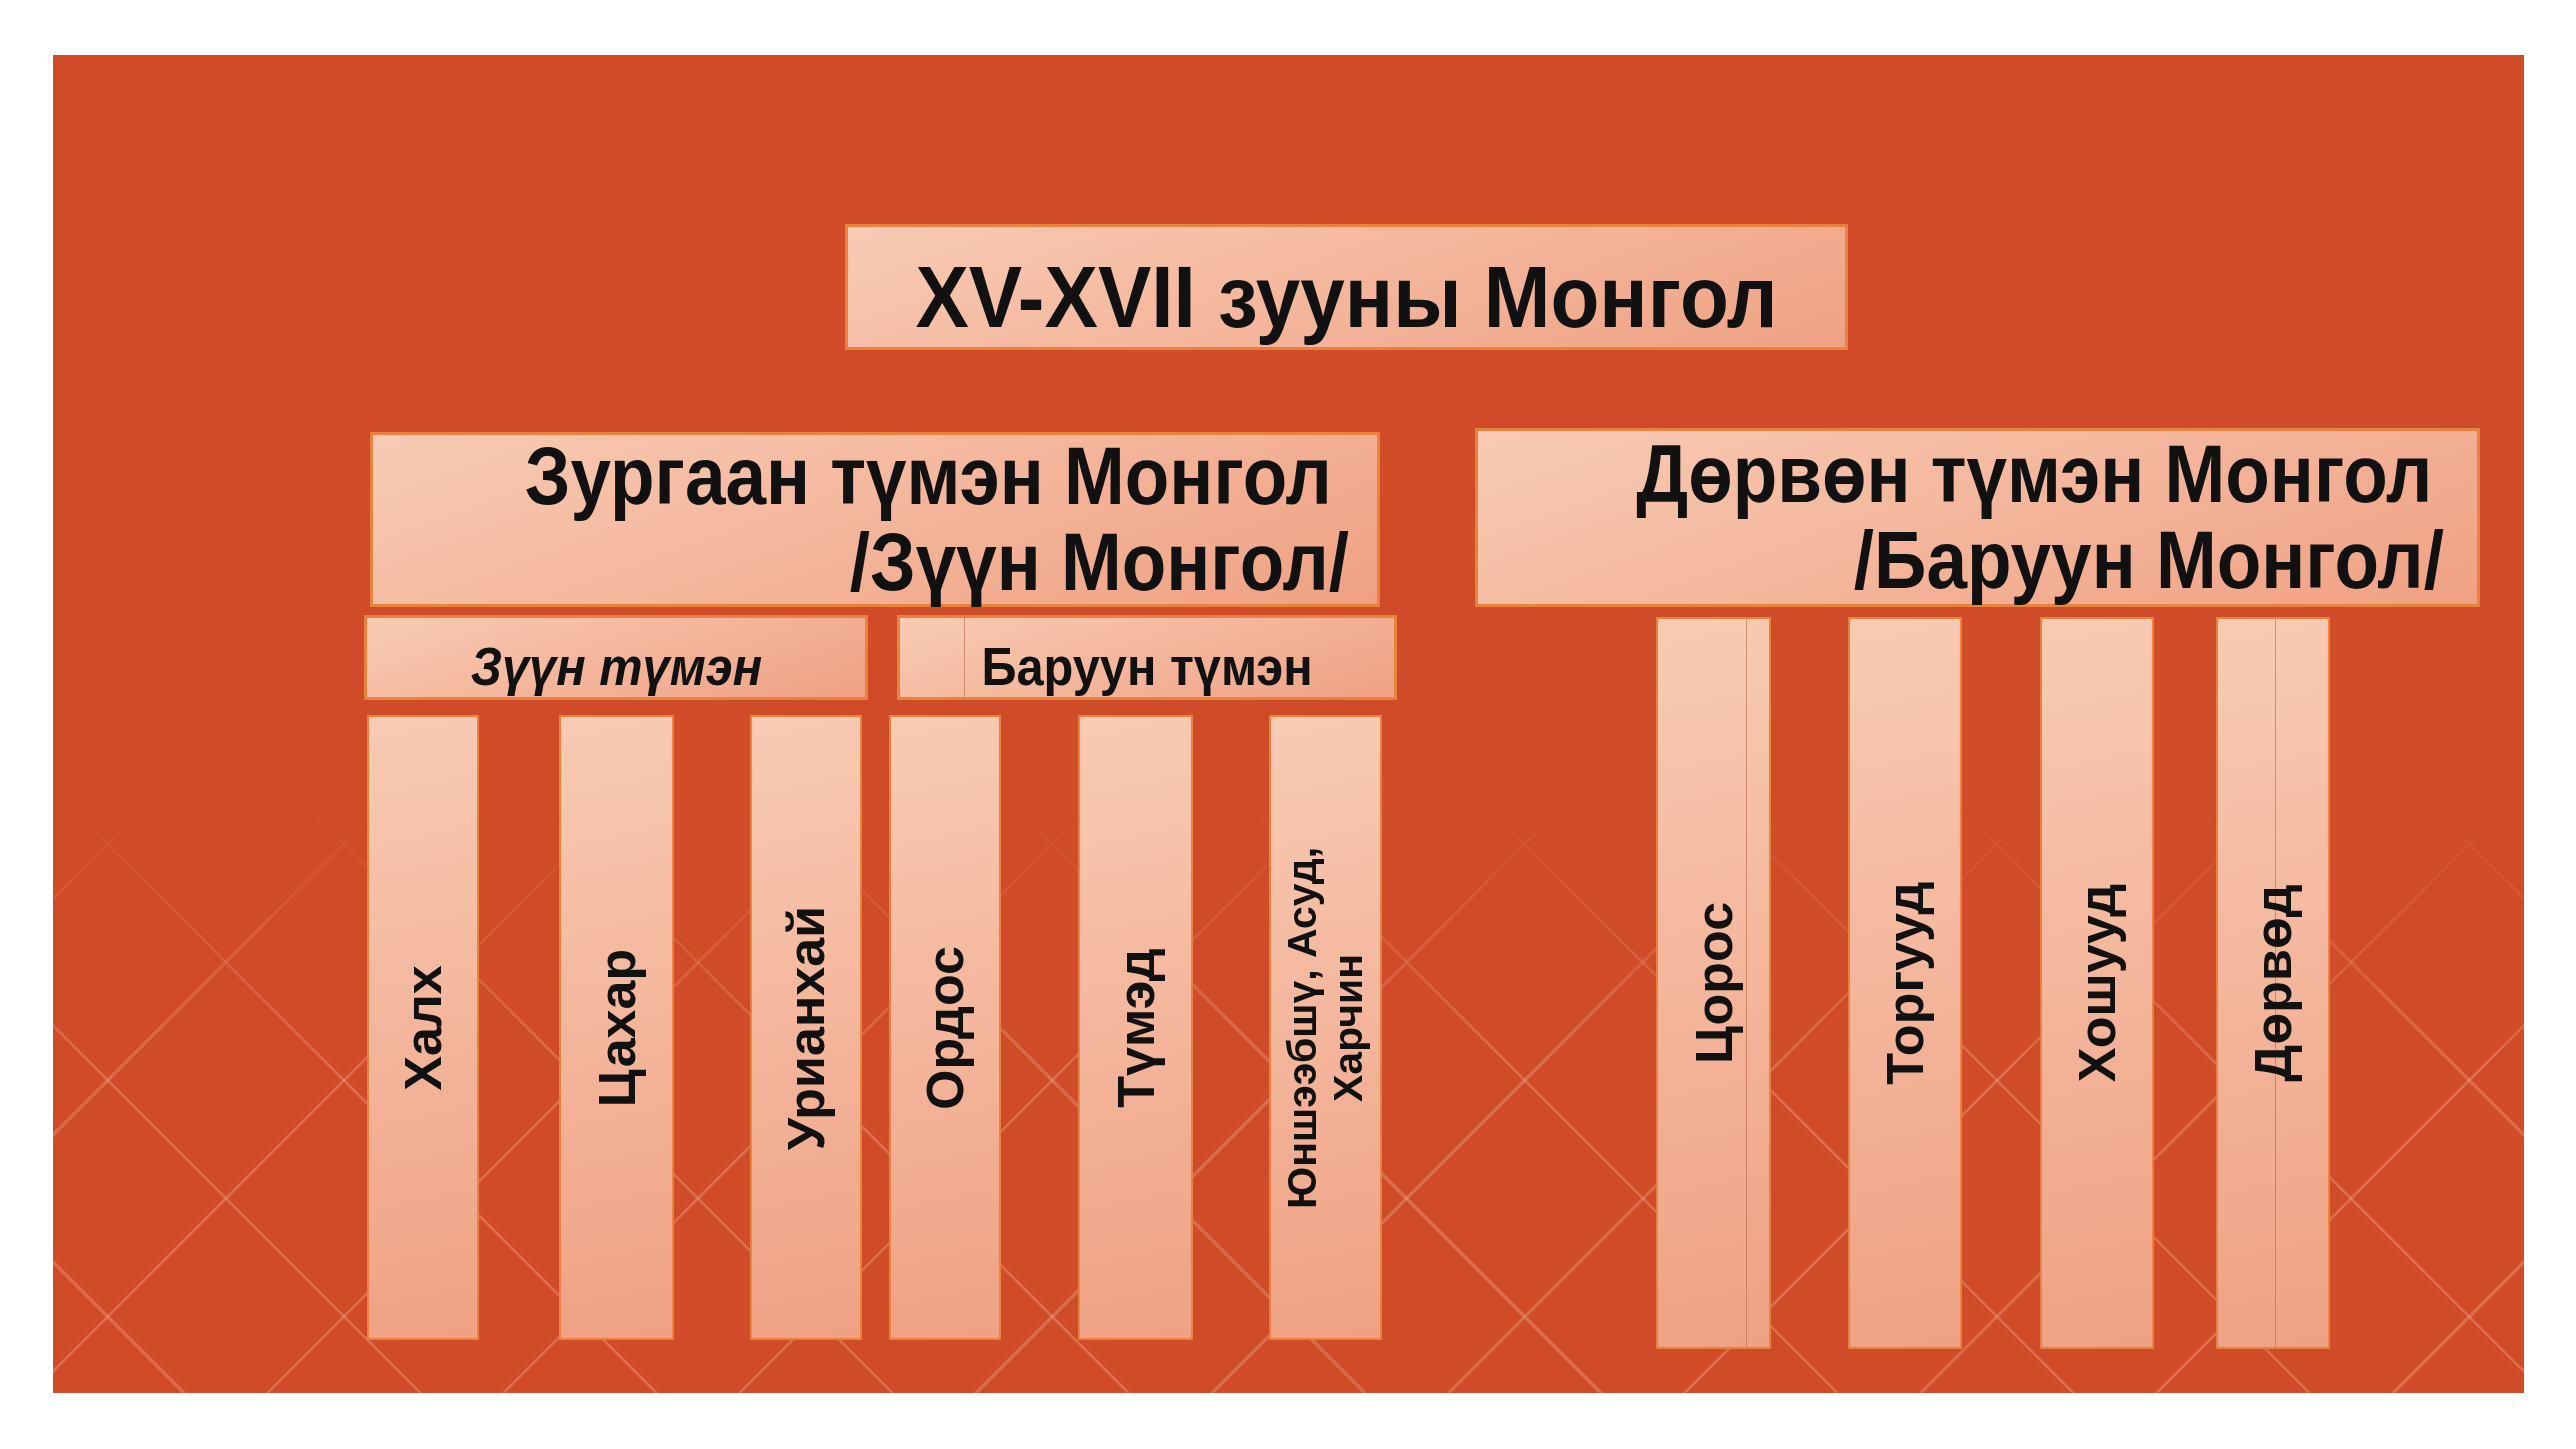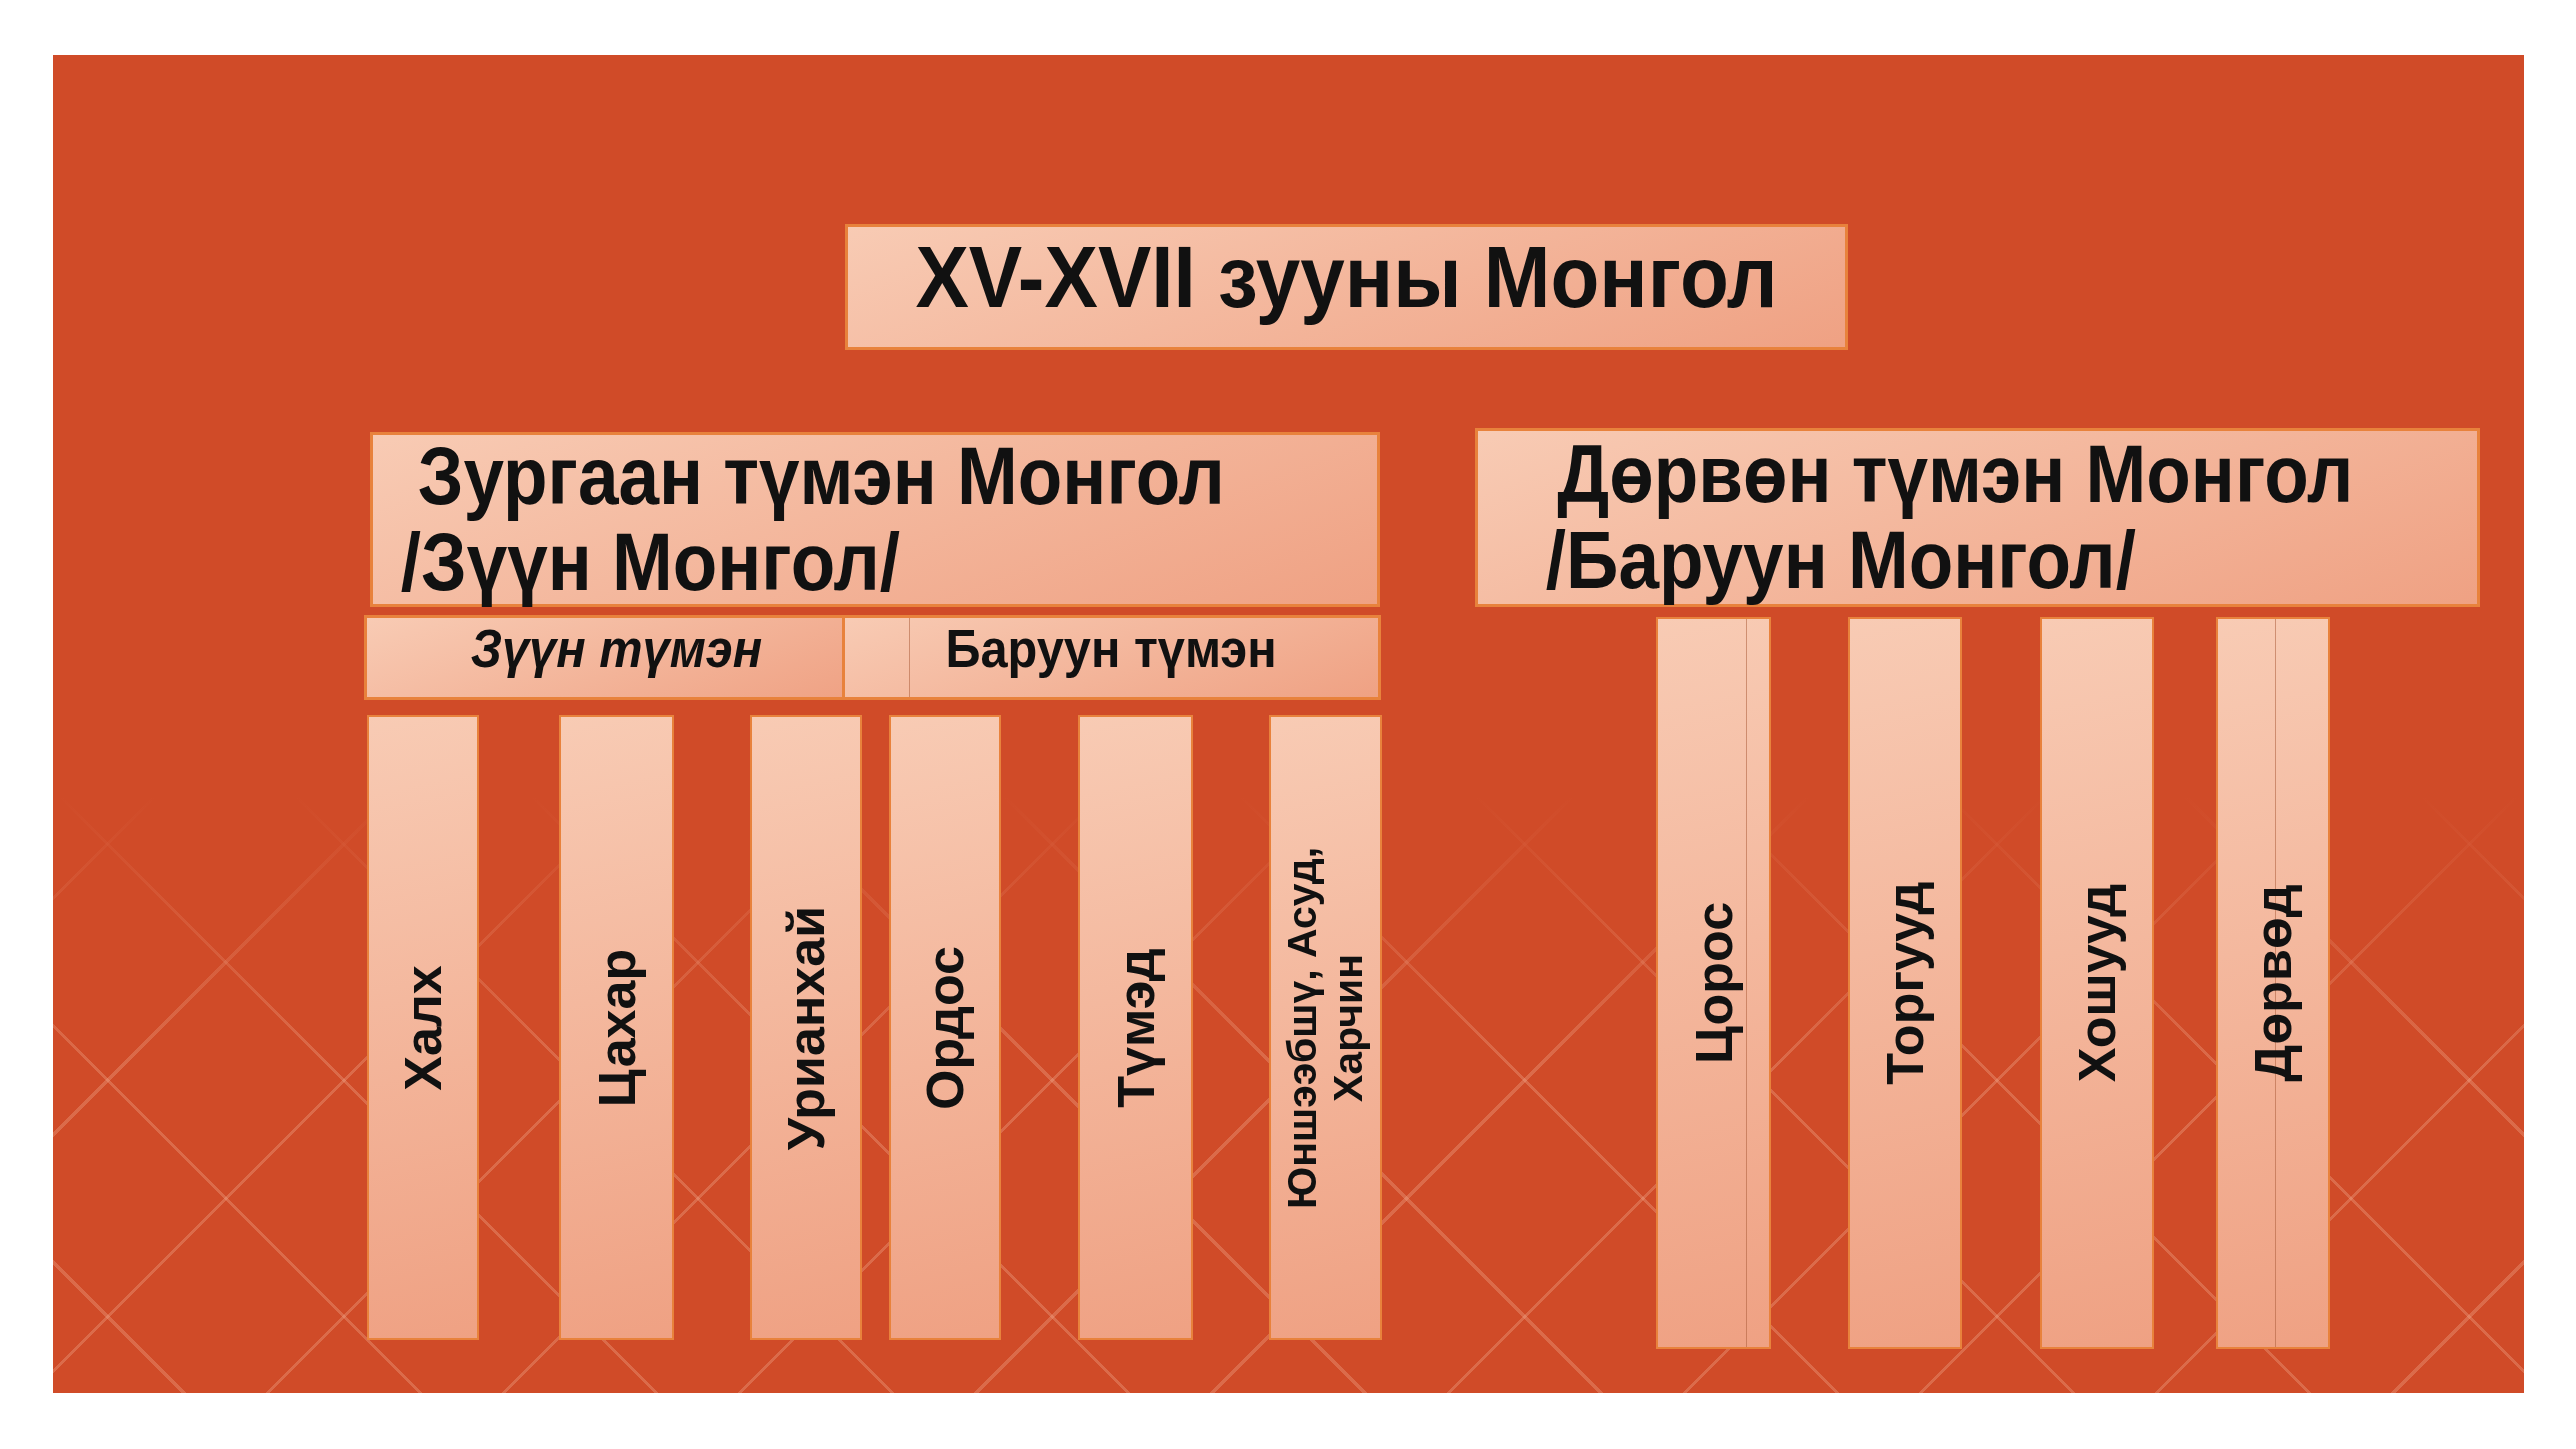--- a/index.html
+++ b/index.html
@@ -32,32 +32,32 @@
       repeating-linear-gradient(-45deg, rgba(244,181,153,0) 0 164px, rgba(244,181,153,0.30) 164px 167px);
   }
   .floor-fade{
     position:absolute;left:0;right:0;top:741px;height:361px;
     background:linear-gradient(180deg, rgba(208,75,40,1) 0%, rgba(208,75,40,0) 75%);
   }
   .box{
     position:absolute;box-sizing:border-box;
     background:linear-gradient(160deg, var(--box-fill-top) 0%, var(--box-fill-bottom) 100%);
     border:3.2px solid var(--box-border);
-    display:flex;align-items:flex-start;justify-content:center;
+    display:flex;align-items:flex-end;justify-content:center;
     text-align:center;
   }
   .title-box{left:792px;top:169px;width:1003px;height:126px;}
   .title-box .txt{font-size:87px;transform:scaleX(.92);display:inline-block;white-space:nowrap;}
   .header{flex-direction:column;margin-top:16px;}
   .left-header{left:317px;top:361px;width:1010px;height:175px;}
   .right-header{left:1422px;top:357px;width:1005px;height:179px;padding-left:35px;}
   .hdr-text{transform:scaleX(.9);display:block;font-size:81px;line-height:1.06;white-space:nowrap;}
   .subheader{height:85px;top:560px;}
   .sub1{left:311px;width:504px;font-style:italic;}
-  .sub2{left:789px;width:539px;}
+  .sub2{left:844px;width:500px;}
   .subheader .txt{font-size:53px;transform:scaleX(.92);display:inline-block;white-space:nowrap;}
   .bar{
     position:absolute;box-sizing:border-box;
     background:linear-gradient(168deg, var(--box-fill-top) 0%, var(--box-fill-bottom) 100%);
     border:2.6px solid var(--box-border);
   }
   .bar-left{top:660px;height:625px;}
   .bar-right{top:562px;height:732px;}
   .bar-label{
     position:absolute;left:50%;top:50%;

